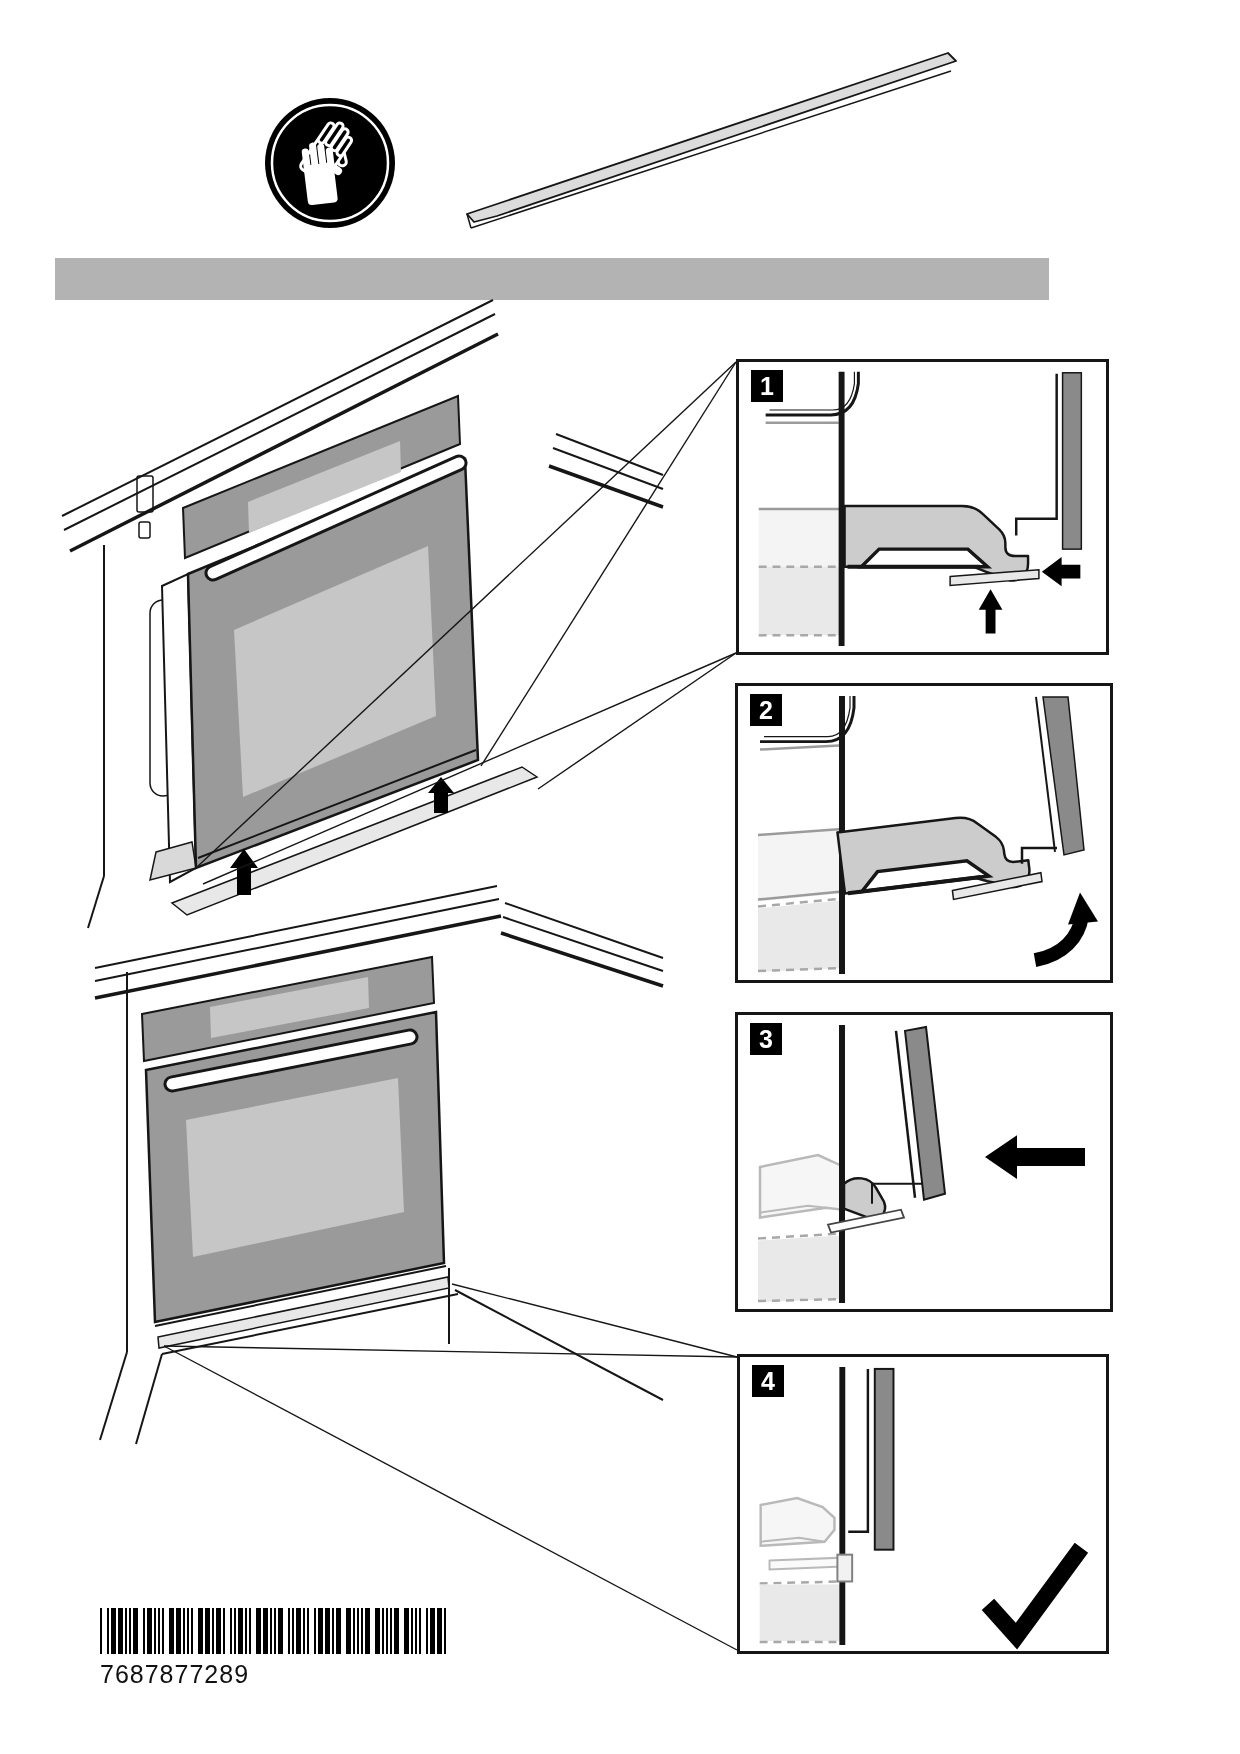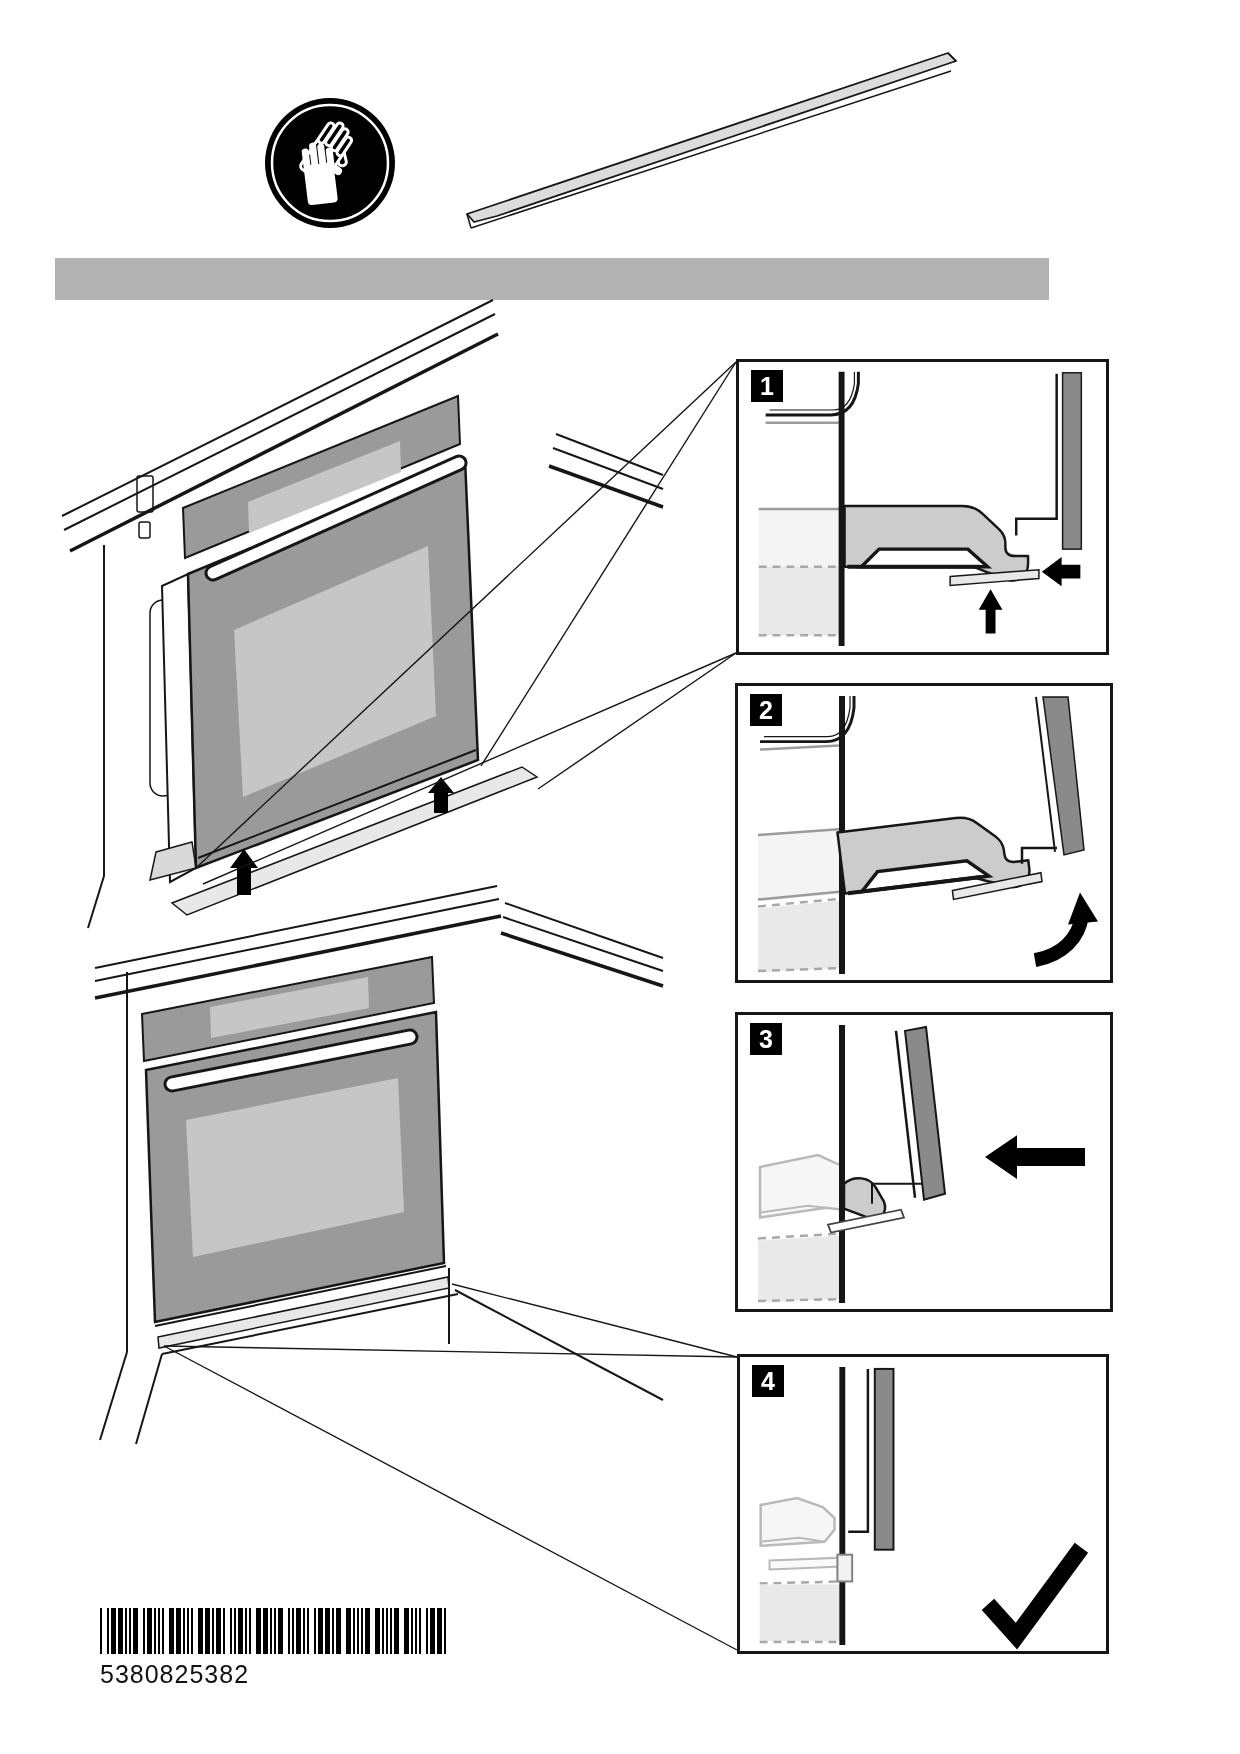--- a/index.html
+++ b/index.html
@@ -221,15 +221,15 @@
       <line x1="20" y1="287" x2="104" y2="287" class="s-dash" fill="none"></line>
       <line x1="104" y1="10" x2="104" y2="290" class="s-ln" stroke-width="6"></line>
       <rect x="99" y="199" width="15" height="27" fill="#f2f2f2" stroke="#808080" stroke-width="2"></rect>
       <path d="M130,12 L130,176 L110,176" fill="none" class="s-ln" stroke-width="2.5"></path>
       <rect x="137" y="12" width="19" height="182" class="f-door s-ln" stroke-width="2"></rect>
       <path d="M252,249 L281,281 L347,192" fill="none" stroke="#000" stroke-width="17"></path>
     </svg>
   </div>
 
   <div id="barcode"><span style="display:inline-block;height:46px;width:2px;background:#000;"></span><span style="display:inline-block;height:46px;width:5px;"></span><span style="display:inline-block;height:46px;width:2px;background:#000;"></span><span style="display:inline-block;height:46px;width:2px;"></span><span style="display:inline-block;height:46px;width:5px;background:#000;"></span><span style="display:inline-block;height:46px;width:2px;"></span><span style="display:inline-block;height:46px;width:5px;background:#000;"></span><span style="display:inline-block;height:46px;width:2px;"></span><span style="display:inline-block;height:46px;width:2px;background:#000;"></span><span style="display:inline-block;height:46px;width:2px;"></span><span style="display:inline-block;height:46px;width:2px;background:#000;"></span><span style="display:inline-block;height:46px;width:2px;"></span><span style="display:inline-block;height:46px;width:5px;background:#000;"></span><span style="display:inline-block;height:46px;width:5px;"></span><span style="display:inline-block;height:46px;width:2px;background:#000;"></span><span style="display:inline-block;height:46px;width:2px;"></span><span style="display:inline-block;height:46px;width:5px;background:#000;"></span><span style="display:inline-block;height:46px;width:2px;"></span><span style="display:inline-block;height:46px;width:2px;background:#000;"></span><span style="display:inline-block;height:46px;width:2px;"></span><span style="display:inline-block;height:46px;width:2px;background:#000;"></span><span style="display:inline-block;height:46px;width:2px;"></span><span style="display:inline-block;height:46px;width:2px;background:#000;"></span><span style="display:inline-block;height:46px;width:5px;"></span><span style="display:inline-block;height:46px;width:5px;background:#000;"></span><span style="display:inline-block;height:46px;width:2px;"></span><span style="display:inline-block;height:46px;width:5px;background:#000;"></span><span style="display:inline-block;height:46px;width:2px;"></span><span style="display:inline-block;height:46px;width:2px;background:#000;"></span><span style="display:inline-block;height:46px;width:2px;"></span><span style="display:inline-block;height:46px;width:2px;background:#000;"></span><span style="display:inline-block;height:46px;width:2px;"></span><span style="display:inline-block;height:46px;width:2px;background:#000;"></span><span style="display:inline-block;height:46px;width:5px;"></span><span style="display:inline-block;height:46px;width:5px;background:#000;"></span><span style="display:inline-block;height:46px;width:2px;"></span><span style="display:inline-block;height:46px;width:5px;background:#000;"></span><span style="display:inline-block;height:46px;width:2px;"></span><span style="display:inline-block;height:46px;width:2px;background:#000;"></span><span style="display:inline-block;height:46px;width:2px;"></span><span style="display:inline-block;height:46px;width:5px;background:#000;"></span><span style="display:inline-block;height:46px;width:2px;"></span><span style="display:inline-block;height:46px;width:2px;background:#000;"></span><span style="display:inline-block;height:46px;width:5px;"></span><span style="display:inline-block;height:46px;width:2px;background:#000;"></span><span style="display:inline-block;height:46px;width:2px;"></span><span style="display:inline-block;height:46px;width:2px;background:#000;"></span><span style="display:inline-block;height:46px;width:2px;"></span><span style="display:inline-block;height:46px;width:5px;background:#000;"></span><span style="display:inline-block;height:46px;width:2px;"></span><span style="display:inline-block;height:46px;width:2px;background:#000;"></span><span style="display:inline-block;height:46px;width:2px;"></span><span style="display:inline-block;height:46px;width:2px;background:#000;"></span><span style="display:inline-block;height:46px;width:5px;"></span><span style="display:inline-block;height:46px;width:5px;background:#000;"></span><span style="display:inline-block;height:46px;width:2px;"></span><span style="display:inline-block;height:46px;width:5px;background:#000;"></span><span style="display:inline-block;height:46px;width:2px;"></span><span style="display:inline-block;height:46px;width:2px;background:#000;"></span><span style="display:inline-block;height:46px;width:2px;"></span><span style="display:inline-block;height:46px;width:2px;background:#000;"></span><span style="display:inline-block;height:46px;width:2px;"></span><span style="display:inline-block;height:46px;width:5px;background:#000;"></span><span style="display:inline-block;height:46px;width:5px;"></span><span style="display:inline-block;height:46px;width:2px;background:#000;"></span><span style="display:inline-block;height:46px;width:2px;"></span><span style="display:inline-block;height:46px;width:2px;background:#000;"></span><span style="display:inline-block;height:46px;width:2px;"></span><span style="display:inline-block;height:46px;width:5px;background:#000;"></span><span style="display:inline-block;height:46px;width:2px;"></span><span style="display:inline-block;height:46px;width:2px;background:#000;"></span><span style="display:inline-block;height:46px;width:2px;"></span><span style="display:inline-block;height:46px;width:2px;background:#000;"></span><span style="display:inline-block;height:46px;width:5px;"></span><span style="display:inline-block;height:46px;width:2px;background:#000;"></span><span style="display:inline-block;height:46px;width:2px;"></span><span style="display:inline-block;height:46px;width:5px;background:#000;"></span><span style="display:inline-block;height:46px;width:2px;"></span><span style="display:inline-block;height:46px;width:5px;background:#000;"></span><span style="display:inline-block;height:46px;width:2px;"></span><span style="display:inline-block;height:46px;width:2px;background:#000;"></span><span style="display:inline-block;height:46px;width:2px;"></span><span style="display:inline-block;height:46px;width:5px;background:#000;"></span><span style="display:inline-block;height:46px;width:5px;"></span><span style="display:inline-block;height:46px;width:5px;background:#000;"></span><span style="display:inline-block;height:46px;width:2px;"></span><span style="display:inline-block;height:46px;width:2px;background:#000;"></span><span style="display:inline-block;height:46px;width:2px;"></span><span style="display:inline-block;height:46px;width:2px;background:#000;"></span><span style="display:inline-block;height:46px;width:2px;"></span><span style="display:inline-block;height:46px;width:2px;background:#000;"></span><span style="display:inline-block;height:46px;width:2px;"></span><span style="display:inline-block;height:46px;width:5px;background:#000;"></span><span style="display:inline-block;height:46px;width:5px;"></span><span style="display:inline-block;height:46px;width:5px;background:#000;"></span><span style="display:inline-block;height:46px;width:2px;"></span><span style="display:inline-block;height:46px;width:2px;background:#000;"></span><span style="display:inline-block;height:46px;width:2px;"></span><span style="display:inline-block;height:46px;width:2px;background:#000;"></span><span style="display:inline-block;height:46px;width:2px;"></span><span style="display:inline-block;height:46px;width:2px;background:#000;"></span><span style="display:inline-block;height:46px;width:2px;"></span><span style="display:inline-block;height:46px;width:5px;background:#000;"></span><span style="display:inline-block;height:46px;width:5px;"></span><span style="display:inline-block;height:46px;width:5px;background:#000;"></span><span style="display:inline-block;height:46px;width:2px;"></span><span style="display:inline-block;height:46px;width:2px;background:#000;"></span><span style="display:inline-block;height:46px;width:2px;"></span><span style="display:inline-block;height:46px;width:2px;background:#000;"></span><span style="display:inline-block;height:46px;width:2px;"></span><span style="display:inline-block;height:46px;width:2px;background:#000;"></span><span style="display:inline-block;height:46px;width:5px;"></span><span style="display:inline-block;height:46px;width:2px;background:#000;"></span><span style="display:inline-block;height:46px;width:2px;"></span><span style="display:inline-block;height:46px;width:5px;background:#000;"></span><span style="display:inline-block;height:46px;width:2px;"></span><span style="display:inline-block;height:46px;width:5px;background:#000;"></span><span style="display:inline-block;height:46px;width:2px;"></span><span style="display:inline-block;height:46px;width:2px;background:#000;"></span><span style="display:inline-block;height:46px;width:2px;"></span></div>
-  <div id="partnum">5380825382</div>
+  <div id="partnum">7687877289</div>
 
 </div>
 
 </body></html>

